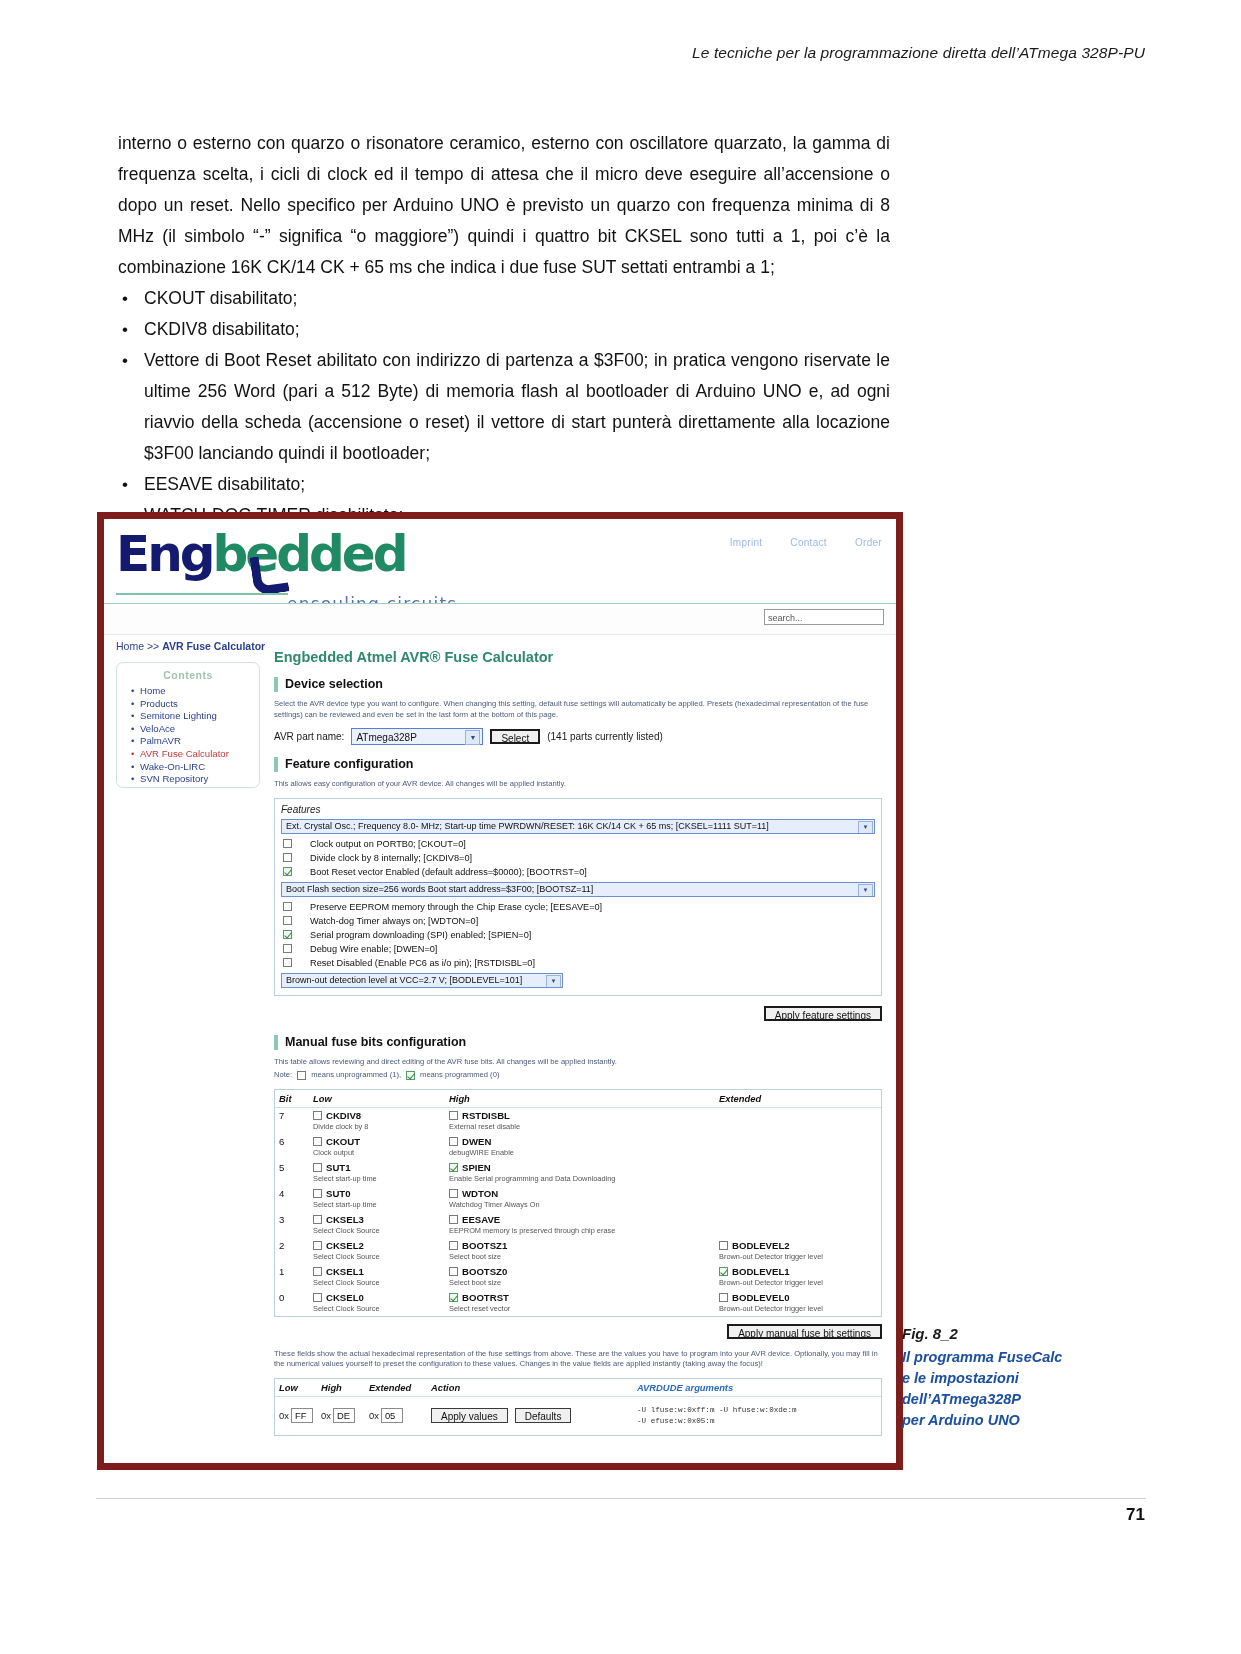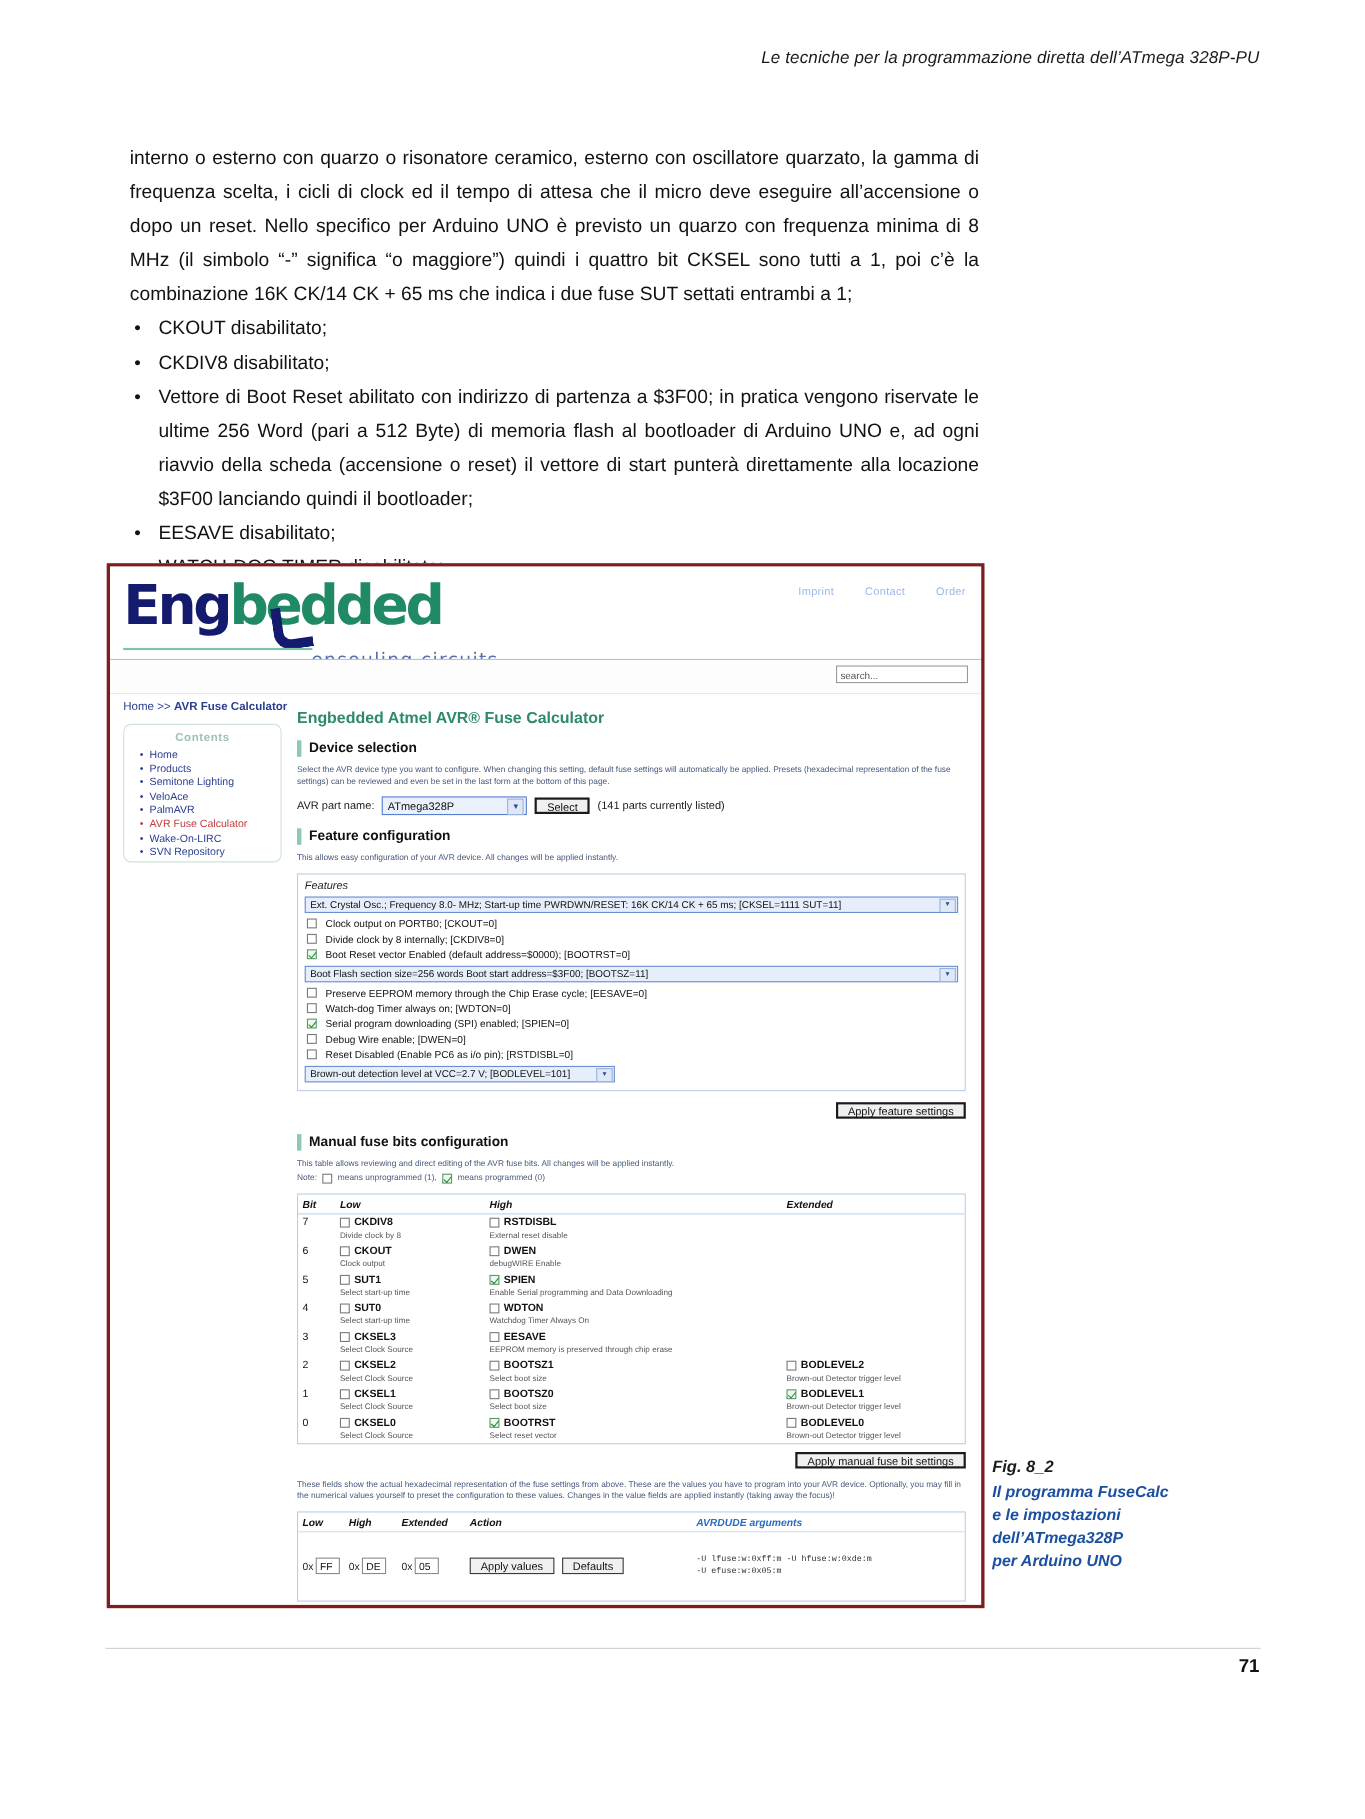--- a/index.html
+++ b/index.html
@@ -33,21 +33,21 @@
     position:relative;padding-left:26px;text-align:justify;
     margin:0;
   }
   ul.bullets li .dot{
     position:absolute;left:4px;top:0;font-size:17px;line-height:31px;
   }
 
   
   .shot{
     position:absolute;left:97px;top:512px;width:792px;height:944px;
-    background:#ffffff;border:3px solid #7f1d1d;
+    background:#ffffff;border:7px solid #7f1d1d;
     overflow:hidden;
     font-family:"Liberation Sans", sans-serif;
     text-decoration:underline;
   }
   .shot-inner{position:absolute;inset:0;}
 
   
   .logoband{position:absolute;left:0;top:0;width:100%;height:84px;background:#fff;}
   .logo{
     position:absolute;left:12px;top:6px;
@@ -132,21 +132,21 @@
   .wide-sel{
     border:1px solid #6d8ed2;background:#e6eefb;font-size:9px;color:#111;
     height:15px;line-height:13px;padding:0 20px 0 4px;position:relative;
     box-sizing:border-box;margin-bottom:5px;white-space:nowrap;overflow:hidden;
   }
   .wide-sel .arw{
     position:absolute;right:1px;top:1px;width:13px;height:11px;
     background:#dfe8f7;border:1px solid #9bb3da;
     display:flex;align-items:center;justify-content:center;font-size:6px;color:#2b4b8f;
   }
-  .cbrow{display:flex;align-items:center;gap:8px;margin:0 0 4px 2px;font-size:9.2px;color:#111;}
+  .cbrow{display:flex;align-items:center;gap:18px;margin:0 0 4px 2px;font-size:9.2px;color:#111;}
   .cb{
     width:9px;height:9px;border:1px solid #7a7a7a;background:#fff;
     display:inline-block;flex:none;position:relative;box-sizing:border-box;
   }
   .cb.on{border-color:#5a9a6a;background:#eef8ef;}
   .cb.on::after{
     content:"";position:absolute;left:1.5px;top:0px;width:3px;height:6px;
     border-right:1.6px solid #2e8b3d;border-bottom:1.6px solid #2e8b3d;
     transform:rotate(40deg);
   }
@@ -161,21 +161,21 @@
   }
   table.fuse td{vertical-align:top;padding:2px 4px 3px;}
   td.bitn{font-size:9.6px;width:26px;color:#111;}
   .fuse-name{display:flex;align-items:center;gap:4px;font-size:9.6px;font-weight:bold;color:#111;}
   .fuse-desc{font-size:7.4px;color:#555;margin-top:1px;margin-left:0;}
   .col-low{width:128px;}
   .col-high{width:262px;}
   .cs-head{display:flex;font-size:9.4px;font-style:italic;font-weight:bold;color:#111;
     border-bottom:1px solid #cfe0ef;padding:3px 4px;}
   .csbox{border:1px solid #b9cfe6;padding:0;}
-  .cs-row{display:flex;align-items:center;padding:20px 4px;gap:0;}
+  .cs-row{display:flex;align-items:center;padding:8px 4px;gap:0;}
   .fld{
     border:1px solid #8a8a8a;background:#fff;font-size:9.4px;height:15px;line-height:13px;
     padding:0 3px;box-sizing:border-box;color:#111;font-family:"Liberation Sans",sans-serif;
   }
   .hexwrap{display:flex;align-items:center;gap:2px;font-size:9.4px;}
   .avr-args{font-size:9.4px;font-style:italic;color:#2b6bbf;}
   .avr-line{font-family:"Liberation Mono", monospace;font-size:7.6px;color:#333;line-height:11px;white-space:nowrap;}
 
   
   .figcap{

